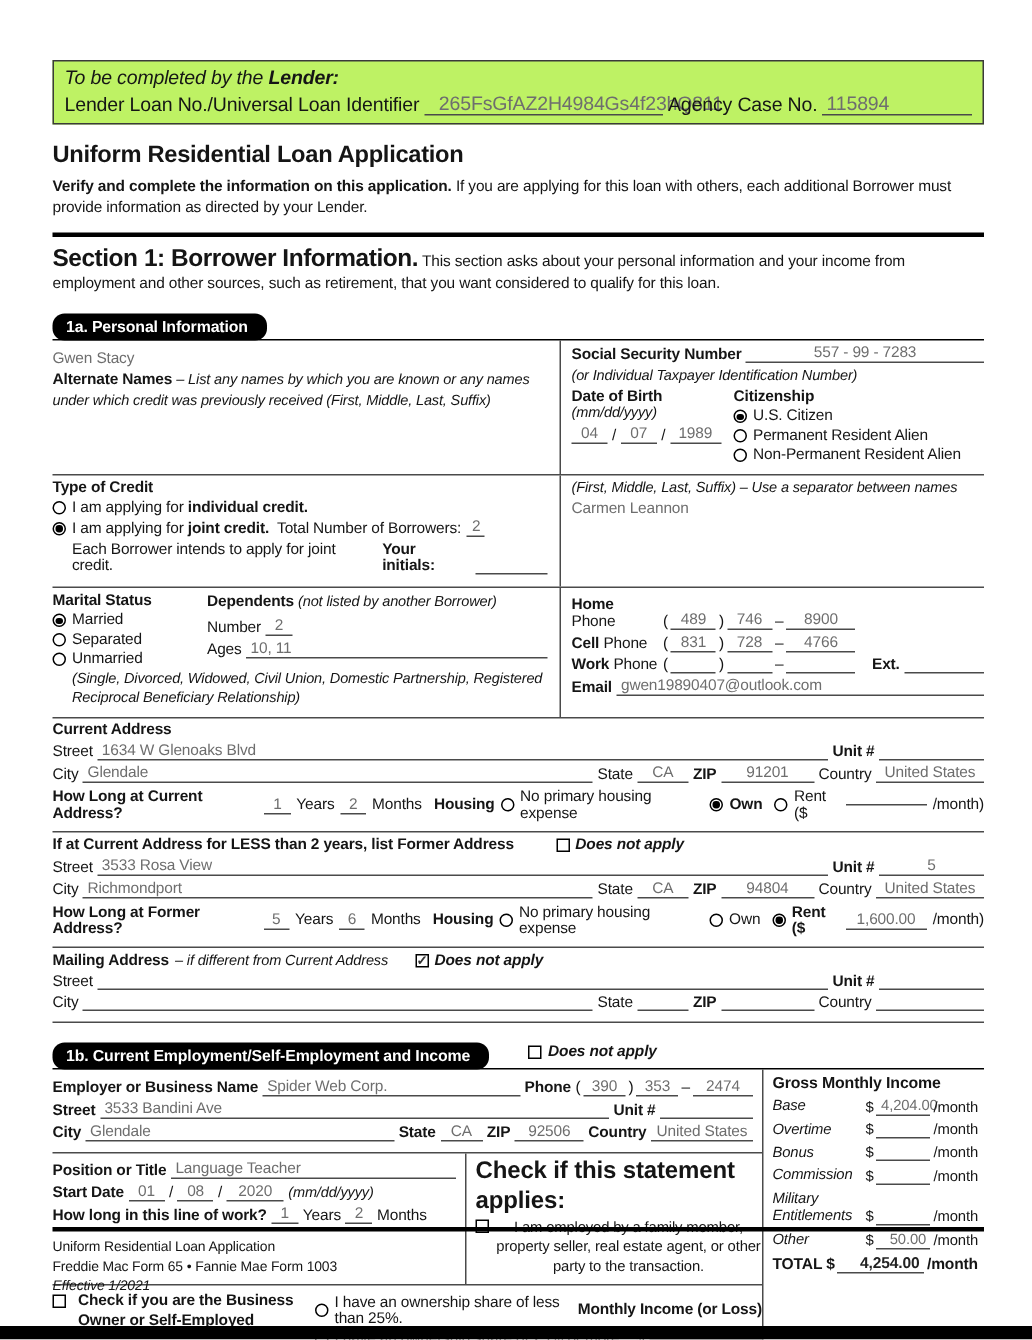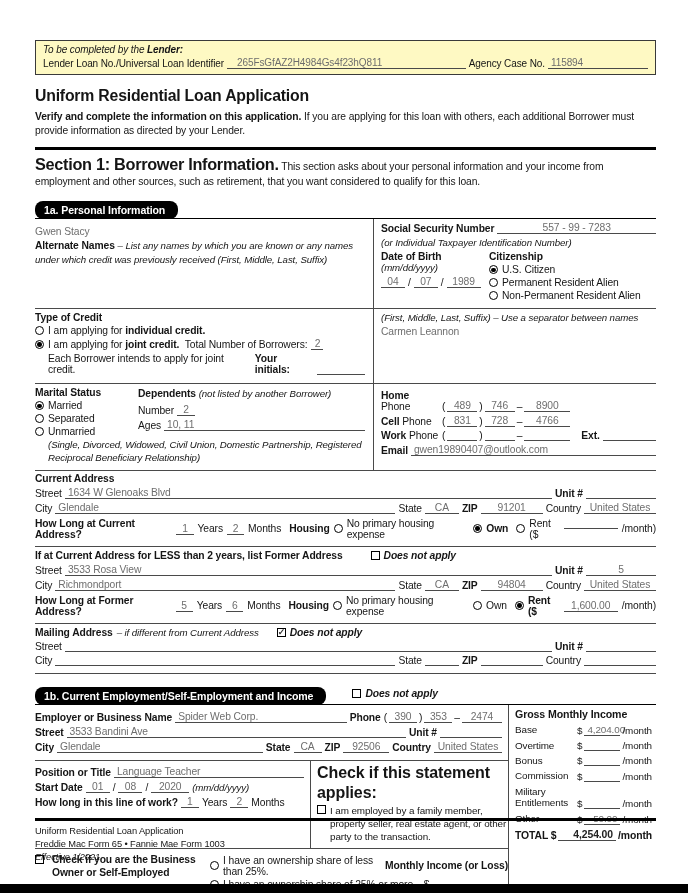--- a/index.html
+++ b/index.html
@@ -13,42 +13,42 @@
   .f { color:#6e6e6e; border-bottom:1px solid #4a4a4a; padding:0 3px; text-align:center; white-space:nowrap; min-width:14px; display:inline-block; }
   .fl { text-align:left; }
   .grow { flex:1; }
   .val { color:#6e6e6e; }
   .line { display:flex; align-items:flex-end; gap:3px; margin:3px 0; }
   .cline { display:flex; align-items:center; gap:4px; margin:2px 0; }
   .radio { width:9px; height:9px; border:1.3px solid #000; border-radius:50%; flex:none; position:relative; background:#fff; display:inline-block; }
   .radio.checked::after { content:""; position:absolute; left:1.2px; top:1.2px; right:1.2px; bottom:1.2px; background:#000; border-radius:50%; }
   .cb { width:9px; height:9px; border:1.2px solid #000; flex:none; position:relative; background:#fff; display:inline-block; }
   .cb.checked::after { content:"✓"; position:absolute; left:0; top:-2px; font-size:9px; font-weight:bold; color:#333; }
-  .lender-box { margin-top:40px; background:#fef9c3; border:1px solid #3a3a3a; padding:3px 7px 5px 7px; font-size:10px; }
+  .lender-box { margin-top:40px; background:#bef264; border:1px solid #3a3a3a; padding:3px 7px 5px 7px; font-size:13px; }
   .title { font-size:15.8px; font-weight:bold; margin-top:12px; letter-spacing:-0.2px; }
   .intro { margin-top:5px; line-height:1.35; }
   .thick-rule { border-top:3px solid #000; margin-top:9px; }
   .sec-head { margin-top:4px; line-height:1.3; }
   .sec-head .big { font-size:16.3px; font-weight:bold; letter-spacing:-0.3px; }
   .tabrow { display:flex; align-items:center; gap:26px; border-bottom:1.5px solid #000; margin-top:12px; }
   .tab { background:#000; color:#fff; font-weight:bold; font-size:10.6px; padding:3px 13px 3px 9px; border-radius:8px; position:relative; top:1px; white-space:nowrap; }
   .row2 { display:flex; border-bottom:1px solid #4a4a4a; }
   .colL { width:338px; padding:3px 8px 5px 0; }
   .colR { flex:1; border-left:1px solid #4a4a4a; padding:3px 0 5px 7px; }
   .block { border-bottom:1px solid #4a4a4a; padding:2px 0 4px 0; }
   .indent { margin-left:13px; }
   .split { display:flex; }
   .wrap2 { line-height:1.3; }
   .contact-label { width:58px; flex:none; }
   .ph { display:flex; align-items:flex-end; gap:2px; }
   .emp-wrap { display:flex; border-bottom:1px solid #4a4a4a; }
   .emp-left { flex:1; padding-right:0; }
   .income-box { width:148px; flex:none; border-left:1px solid #4a4a4a; padding:3px 4px 3px 6px; }
   .inc-row { display:flex; align-items:flex-end; gap:2px; margin:4px 0; font-size:9.9px; }
-  .inc-label { width:60px; flex:none; line-height:1.15; }
+  .inc-label { width:60px; flex:none; line-height:1.15;font-style:italic; }
   .inc-val { flex:1; text-align:right; }
   .pos-split { display:flex; border-bottom:1px solid #4a4a4a; }
   .pos-left { width:275px; flex:none; padding:2px 6px 4px 0; }
   .pos-right { flex:1; border-left:1px solid #4a4a4a; padding:2px 0 4px 6px; font-size:9.9px; line-height:1.3; }
   .owner-row { display:flex; gap:8px; padding:4px 0 6px 0; border-bottom:1px solid #4a4a4a; }
   .footer { position:absolute; left:35px; top:818px; width:621px; border-top:3px solid #000; padding-top:4px; font-size:9.3px; line-height:1.4; }
   .bottom-bar { position:absolute; left:0; top:884px; width:688px; height:9px; background:#000; }
 </style>
 </head>
 <body>
@@ -376,21 +376,21 @@
           <div class="line">
               <span class="b">How long in this line of work?</span>
               <span class="f" style="width:18px;">1</span>
               <span>Years</span>
               <span class="f" style="width:18px;">2</span>
               <span>Months</span>
             </div>
         </div>
         <div class="pos-right">
           <div class="b" style="font-size:16px;">Check if this statement applies:</div>
-          <div style="display:flex;gap:4px;margin-top:1px;">
+          <div style="display:flex;gap:4px;margin-top:1px;text-align:center;">
               <span class="cb"></span>
               <span>I am employed by a family member, property seller, real estate agent, or other party to the transaction.</span>
             </div>
         </div>
       </div>
       <div class="owner-row">
         <span class="cb" style="margin-top:2px;"></span>
         <span class="b wrap2" style="width:150px;flex:none;">Check if you are the Business Owner or Self-Employed</span>
         <span class="grow">
           <span class="cline" style="display:flex;">

